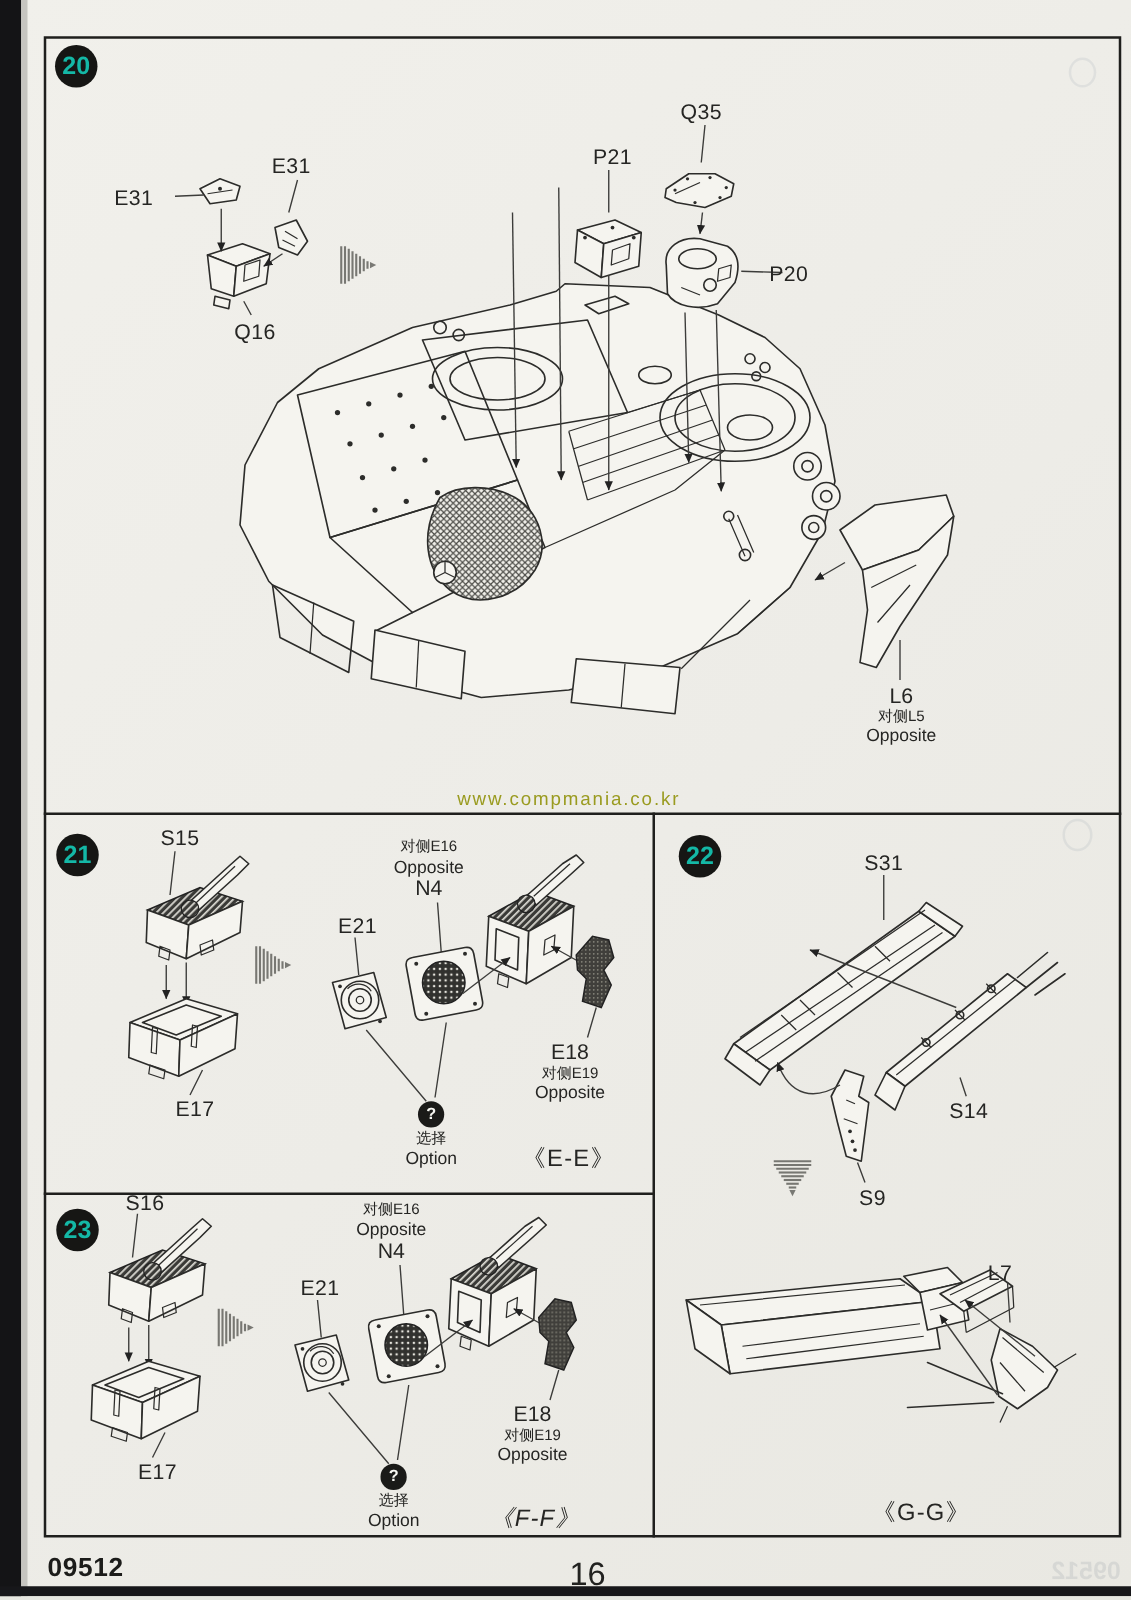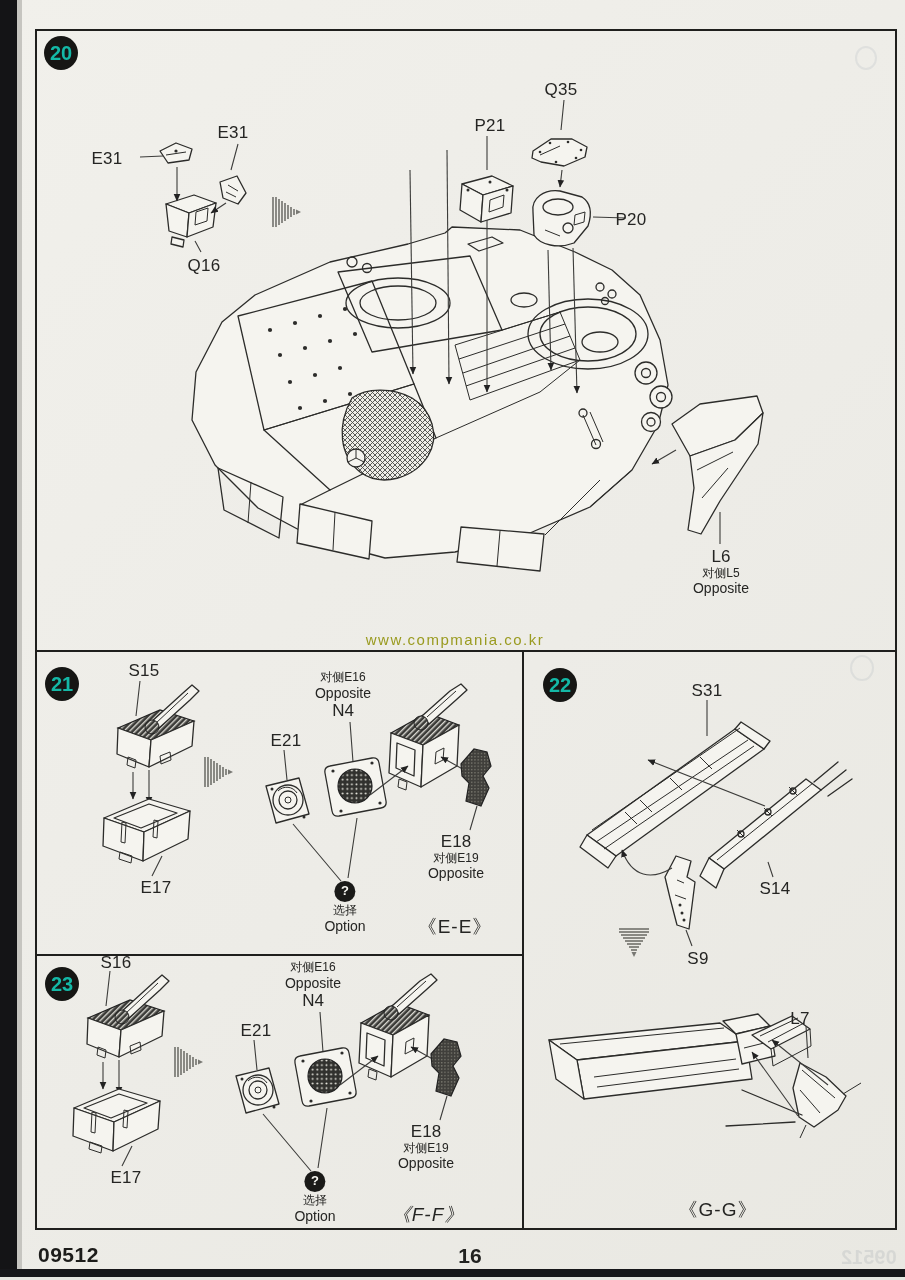--- a/index.html
+++ b/index.html
@@ -19,21 +19,21 @@
   .lblblock .big{font-size:17px;display:block;}
   .lblblock .cn{font-size:12px;display:block;}
   .lblblock .en{font-size:14px;display:block;}
   .badge{position:absolute;width:34px;height:34px;border-radius:50%;background:#161614;color:#14b8a6;
          display:flex;align-items:center;justify-content:center;font-size:20px;font-weight:bold;}
   .qbadge{width:21px;height:21px;border-radius:50%;background:#1a1a18;color:#f7f7f2;display:flex;
           align-items:center;justify-content:center;font-size:13px;font-weight:bold;margin:0 auto 2px auto;}
   .section{position:absolute;transform:translateX(-50%);font-size:19px;color:#252523;letter-spacing:1px;white-space:nowrap;}
   .watermark{position:absolute;transform:translateX(-50%);font-size:15px;color:#9a9b20;letter-spacing:1.5px;}
   .footer-kit{position:absolute;font-size:21px;font-weight:bold;color:#1c1c1a;letter-spacing:.5px;}
-  .footer-page{position:absolute;transform:translateX(-50%);font-size:21px;font-weight:bold;color:#222220;}
+  .footer-page{position:absolute;transform:translateX(-50%);font-size:26px;font-weight:normal;color:#222220;}
   .ghost-text{position:absolute;font-size:20px;font-weight:bold;color:#7b8692;opacity:.16;transform:scaleX(-1);}
   svg.art{position:absolute;left:0;top:0;pointer-events:none;}
   .s  {stroke:#2c2c2a;stroke-width:1.3;fill:none;stroke-linejoin:round;stroke-linecap:round;}
   .sf {stroke:#2c2c2a;stroke-width:1.3;fill:#f5f4ef;stroke-linejoin:round;stroke-linecap:round;}
   .sd {stroke:#2c2c2a;stroke-width:1;fill:none;stroke-linejoin:round;}
   .ld {stroke:#3c3c3a;stroke-width:1.1;fill:none;}
   .dot{fill:#2c2c2a;stroke:none;}
   .spdl{stroke:#5b5b56;stroke-width:1.7;opacity:.8;}
   .ghost{stroke:#8a93a0;fill:none;opacity:.14;}
 </style>
@@ -350,21 +350,21 @@
     <span class="cn">选择</span>
     <span class="en">Option</span>
   </div>
   <div class="section" style="left:455px;top:914px;">《E-E》</div>
 
   <div class="badge" style="left:543px;top:668px;">22</div>
   <div class="lbl" style="left:707px;top:681px;">S31</div>
   <div class="lbl" style="left:775px;top:879px;">S14</div>
   <div class="lbl" style="left:698px;top:949px;text-align:center;">S9</div>
   <div class="lbl" style="left:800px;top:1009px;">L7</div>
-  <div class="section" style="left:718px;top:1197px;">《G-G》</div>
+  <div class="section" style="left:737px;top:1197px;">《G-G》</div>
 
   <div class="badge" style="left:45px;top:967px;">23</div>
   <div class="lbl" style="left:116px;top:953px;">S16</div>
   <div class="lbl" style="left:126px;top:1168px;">E17</div>
   <div class="lblblock" style="left:313px;top:961px;">
     <span class="cn">对侧E16</span>
     <span class="en">Opposite</span>
     <span class="big">N4</span>
   </div>
   <div class="lbl" style="left:256px;top:1021px;">E21</div>

